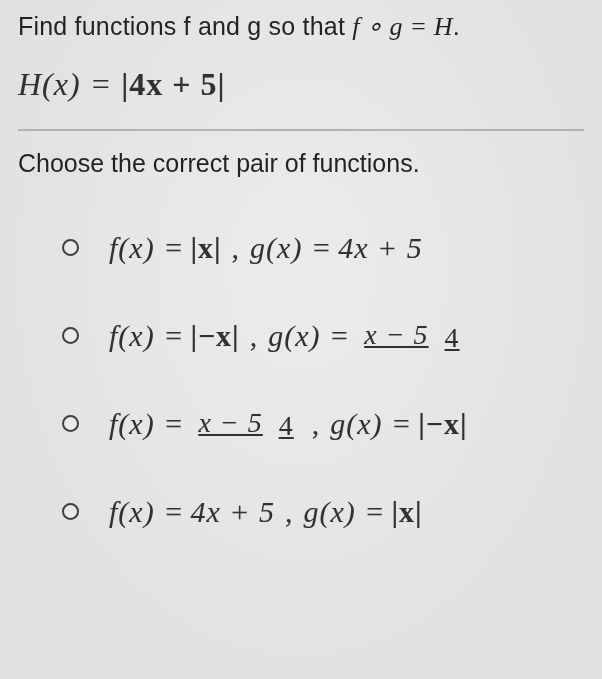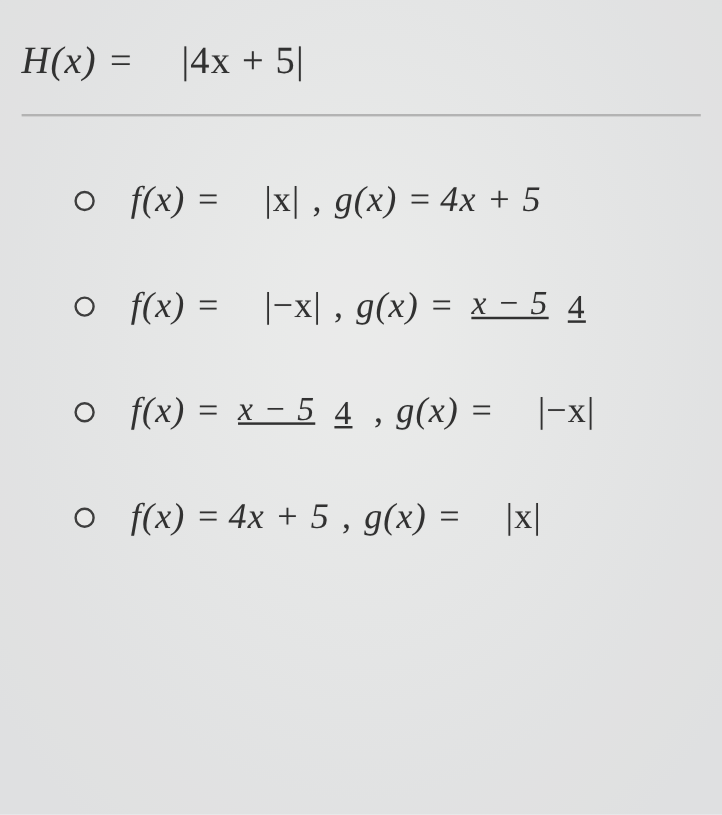--- a/index.html
+++ b/index.html
@@ -86,40 +86,44 @@
     line-height: 1;
     vertical-align: middle;
     text-decoration: underline;
   }
   .frac .num { padding: 0 8px 2px 8px; }
   .frac .den { padding: 4px 8px 0 8px; }
   .frac .bar {
     width: 100%;
     border-top: 2px solid #2b2b2b;
   }
-  .abs { font-style: normal; font-weight: 400; margin-left: 30px; }
+  .abs { font-style: normal; font-weight: 700; }
   .comma { font-style: normal; padding: 0 4px; }
   .fn { font-style: italic; }
   .num-upright { font-style: normal; }
 
   
   .eq, .opt-math { text-shadow: 0 0 1px rgba(0,0,0,0.15); }
 </style>
 </head>
 <body>
 
 <div class="page">
 
+  <div class="prompt">
+    <span>Find functions f and g so that </span><span class="fn" style="font-family:Georgia,serif;font-size:26px;">f ∘ g = H</span><span>.</span>
+  </div>
 
   <div class="eq">
     <span class="fn">H(x) = </span><span class="abs">|4x + 5|</span>
   </div>
 
   <hr class="sep">
 
+  <div class="subprompt">Choose the correct pair of functions.</div>
 
   <div class="options">
 
     <div class="option">
       <span class="radio"></span>
       <span class="opt-math">
         <span class="fn">f(x) = </span>
         <span class="abs">|x|</span>
         <span class="comma">,</span>
         <span class="fn">g(x) = </span>

